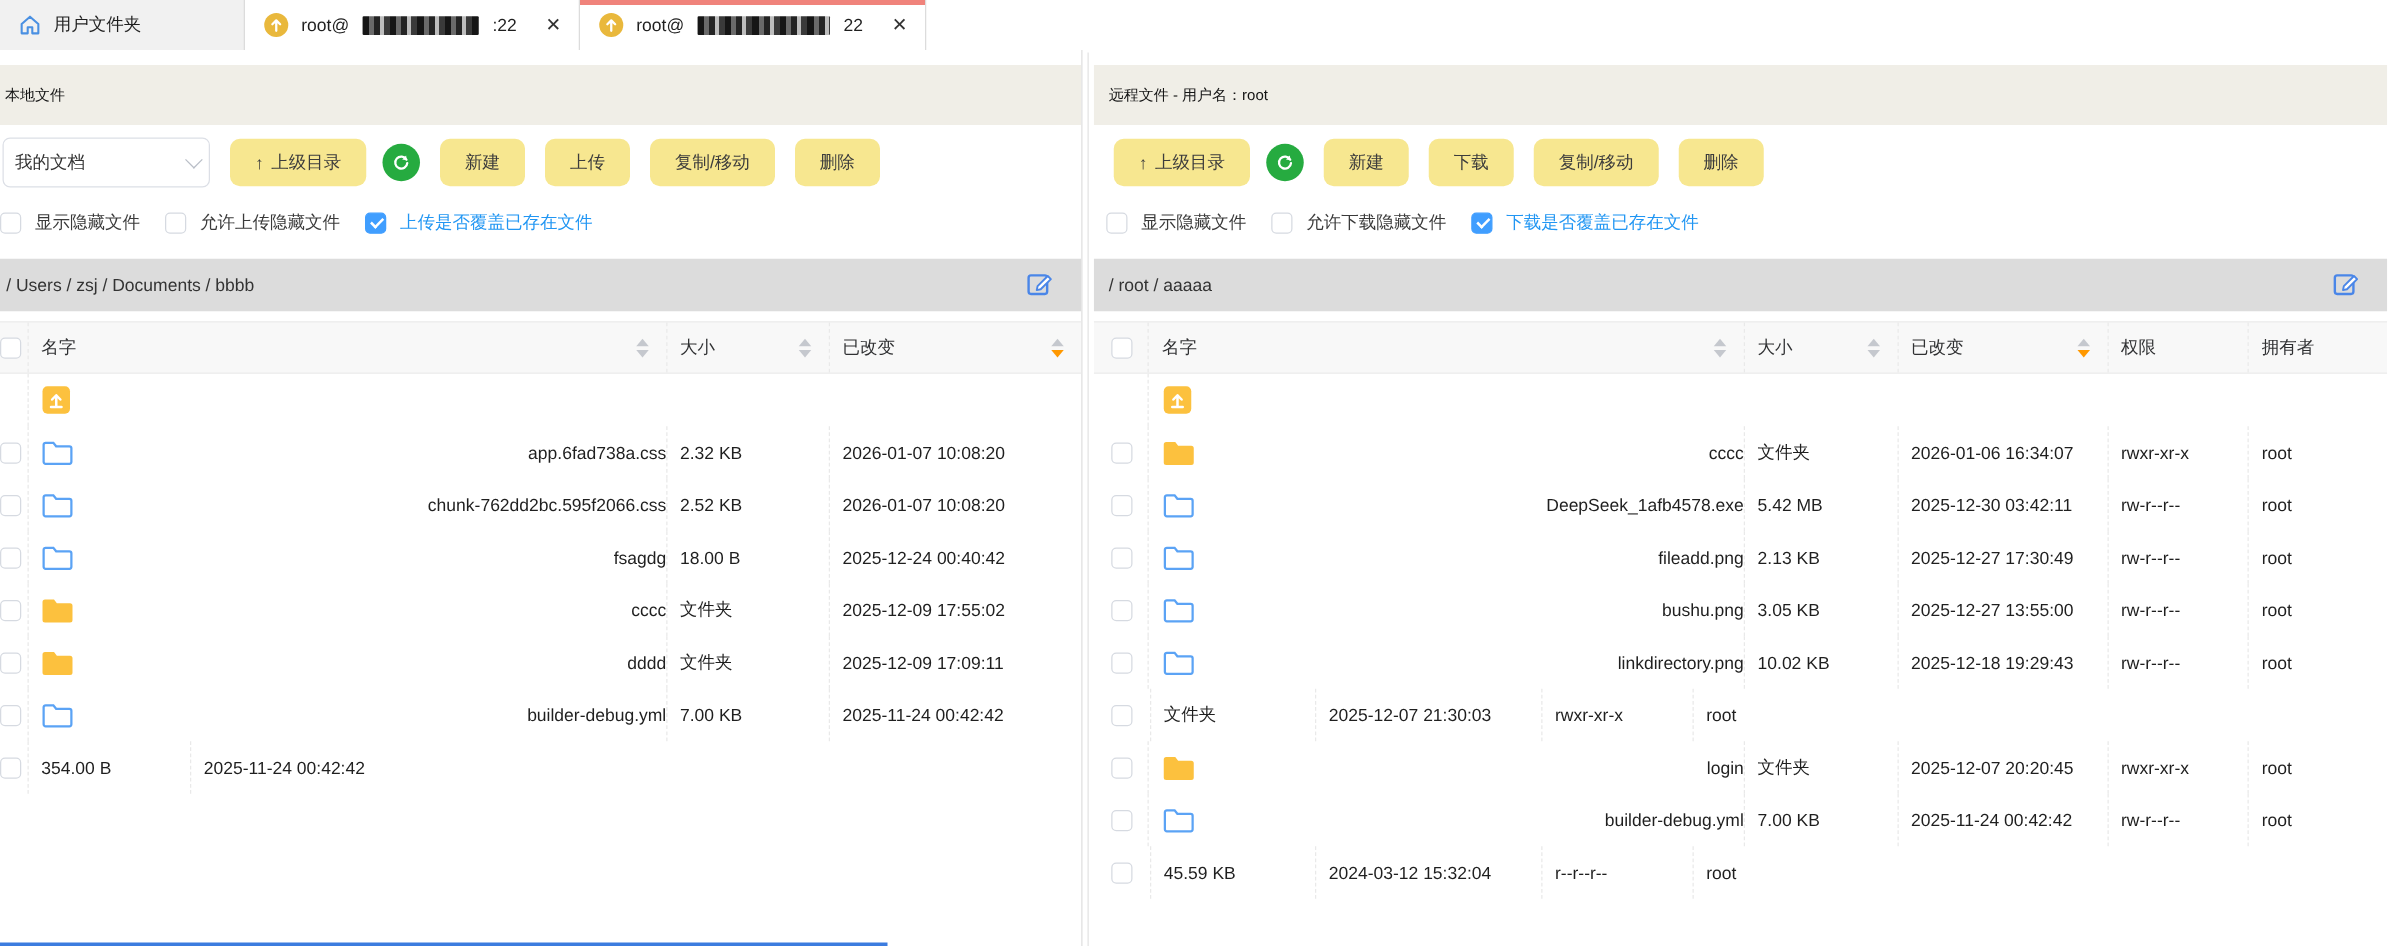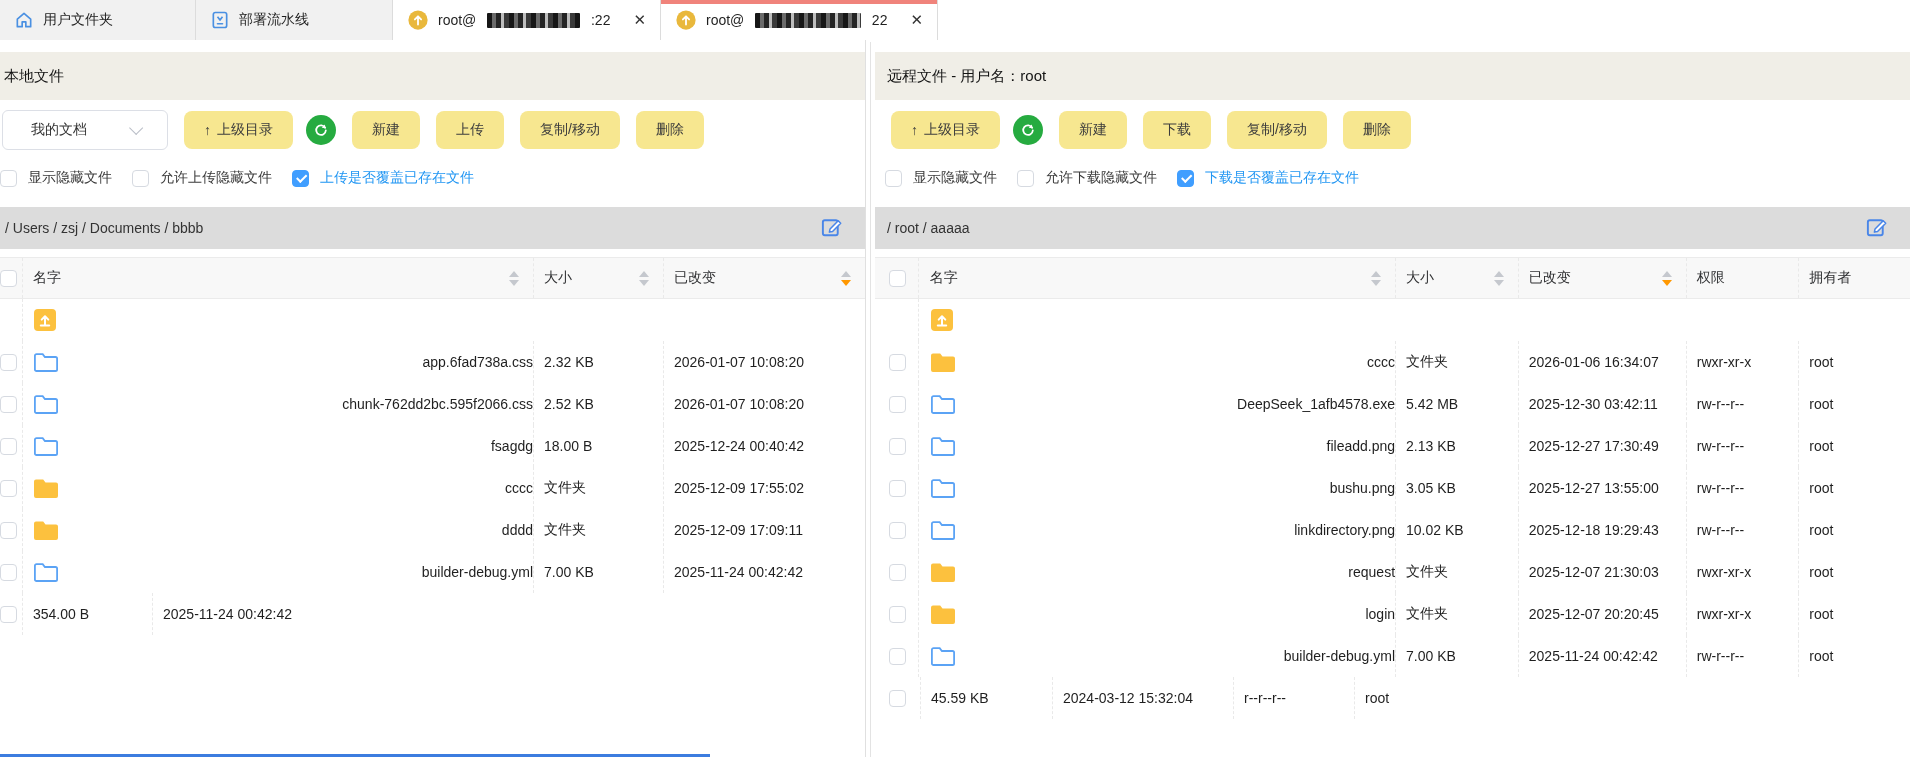--- a/index.html
+++ b/index.html
@@ -20,28 +20,28 @@
     background:repeating-linear-gradient(90deg,#161616 0 5px,#6a6a6a 5px 9px,#242424 9px 14px,#bdbdbd 14px 17px,#3a3a3a 17px 22px);}
   .rw1{width:96px;} .rw2{width:120px;}
 
   
   .panels{position:absolute;left:0;top:40px;right:0;bottom:0;}
   .panel{position:absolute;top:0;bottom:0;overflow:hidden;}
   .panel.left{left:0;width:866px;border-right:1px solid #e0e0e0;box-sizing:border-box;}
   .panel.right{left:875px;right:0;}
   .vdivider{position:absolute;left:870px;top:2px;bottom:0;width:1px;background:#e3e3e3;}
 
-  .phead{height:48px;margin-top:12px;background:#f0eee7;display:flex;align-items:center;font-size:15px;color:#141414;}
+  .phead{height:48px;margin-top:12px;background:#f0eee7;display:flex;align-items:center;font-size:12px;color:#141414;}
   .panel.left  .phead{padding-left:4px;}
   .panel.right .phead{padding-left:12px;}
 
   
   .toolbar{display:flex;align-items:center;margin-top:10px;height:40px;}
   .dropdown{width:164px;height:40px;border:1px solid #dcdfe6;border-radius:6px;box-sizing:border-box;
-            display:flex;align-items:center;padding:0 28px;color:#333;background:#fff;}
+            display:flex;align-items:center;padding:0 9px;color:#333;background:#fff;}
   .panel.left .dropdown{margin-left:2px;width:166px;}
   .panel.right .dropdown{margin-left:10px;width:172px;}
   .dropdown .chev{margin-left:auto;width:9px;height:9px;border-right:1.5px solid #b9bec7;border-bottom:1.5px solid #b9bec7;
                   transform:rotate(45deg) translateY(-3px);}
   .ybtn{height:38px;border:none;border-radius:8px;background:#f7e790;color:#3c3c3c;font-size:14px;
         padding:0 20px;margin-left:16px;font-family:inherit;display:flex;align-items:center;gap:6px;}
   .refresh{width:30px;height:30px;border-radius:50%;background:#26ab40;margin-left:13px;display:flex;align-items:center;justify-content:center;flex:0 0 auto;}
 
   
   .opts{display:flex;align-items:flex-end;margin-top:17px;height:20px;}
@@ -102,30 +102,20 @@
 <div class="screen">
 
   <div class="tabbar">
     <div class="tab gray t1">
       <span class="ticon">
         <svg width="20" height="20" viewBox="0 0 24 24">
             <path d="M4 11 L12 4 L20 11 V20 H14.2 V14.2 H9.8 V20 H4 Z" fill="none" stroke="#4a90e2" stroke-width="2" stroke-linejoin="round"></path>
           </svg>
       </span>
       <span>用户文件夹</span>
-    </div>
-    <div class="tab gray t2">
-      <span class="ticon">
-        <svg width="20" height="20" viewBox="0 0 24 24">
-            <rect x="4" y="3" width="16" height="18" rx="2.5" fill="none" stroke="#4a90e2" stroke-width="2"></rect>
-            <path d="M9 8 l3 4 l3 -4" fill="none" stroke="#4a90e2" stroke-width="2" stroke-linejoin="round"></path>
-            <path d="M9 16.5 h6" stroke="#4a90e2" stroke-width="2" stroke-linecap="round"></path>
-          </svg>
-      </span>
-      <span>部署流水线</span>
     </div>
     <div class="tab white t3">
       <span class="ticon">
         <svg width="22" height="22" viewBox="0 0 24 24">
             <circle cx="12" cy="12" r="10.5" fill="#e9b83c"></circle>
             <path d="M12 17 V8.4 M8.6 11.4 L12 8 L15.4 11.4" stroke="#fff" stroke-width="2" fill="none" stroke-linecap="round" stroke-linejoin="round"></path>
           </svg>
       </span>
       <span>root@</span>
         <span class="redacted rw1"></span>
@@ -501,26 +491,20 @@
     </div>
     <div class="cell c-size dash">10.02 KB</div>
     <div class="cell c-mod dash">2025-12-18 19:29:43</div>
     <div class="cell c-perm dash">rw-r--r--</div>
     <div class="cell c-owner dash">root</div>
   </div>
             <div class="frow t-folder">
     <div class="cell c-check">
                 <span class="cb"></span>
               </div>
-    <div class="cell c-name dash">
-                <svg class="icon folder-i" width="26" height="21" viewBox="0 0 26 21">
-                  <path d="M1 3.6 A2 2 0 0 1 3 1.6 h7.2 l2.3 2.9 H23 a2 2 0 0 1 2 2 V18 a2 2 0 0 1 -2 2 H3 a2 2 0 0 1 -2 -2 Z" fill="#fcc13e"></path>
-                </svg>
-      <span class="fname">request</span>
-    </div>
     <div class="cell c-size dash">文件夹</div>
     <div class="cell c-mod dash">2025-12-07 21:30:03</div>
     <div class="cell c-perm dash">rwxr-xr-x</div>
     <div class="cell c-owner dash">root</div>
   </div>
             <div class="frow t-folder">
     <div class="cell c-check">
                 <span class="cb"></span>
               </div>
     <div class="cell c-name dash">

